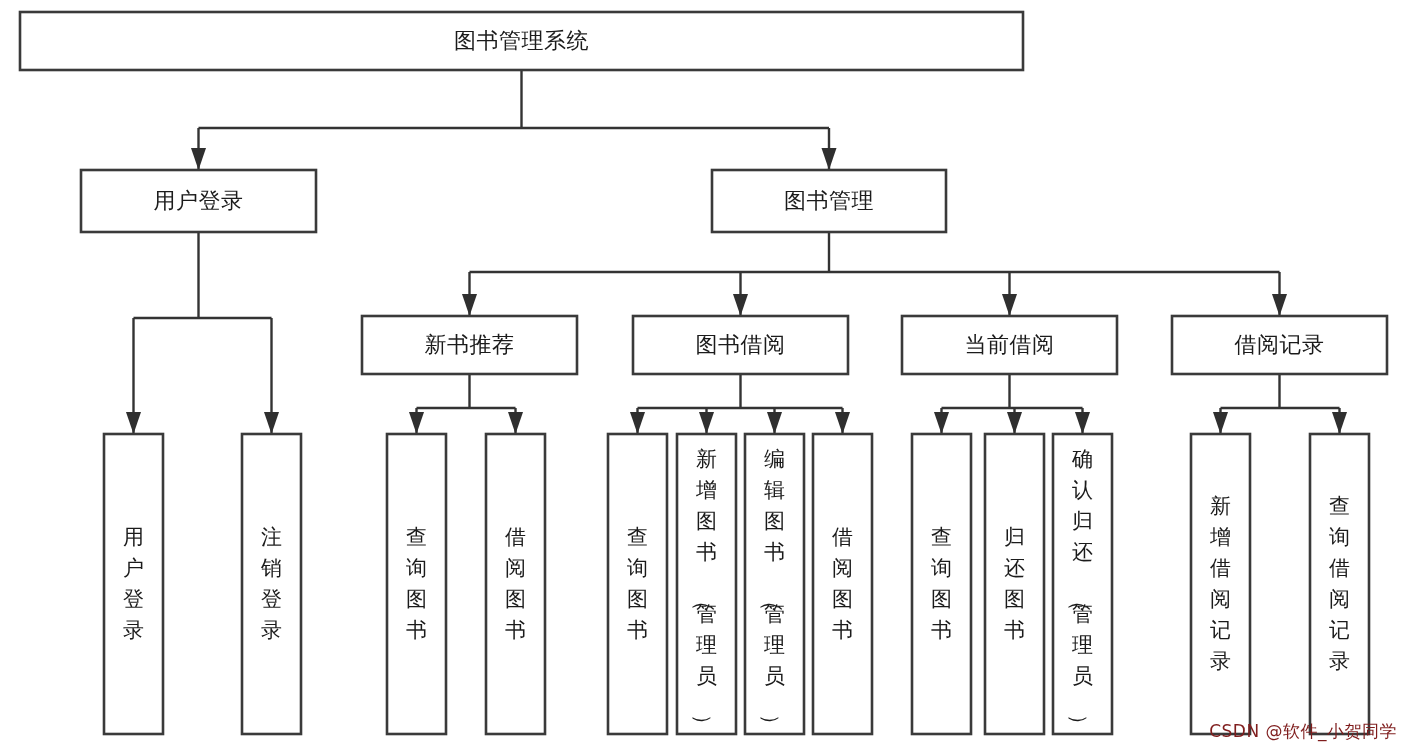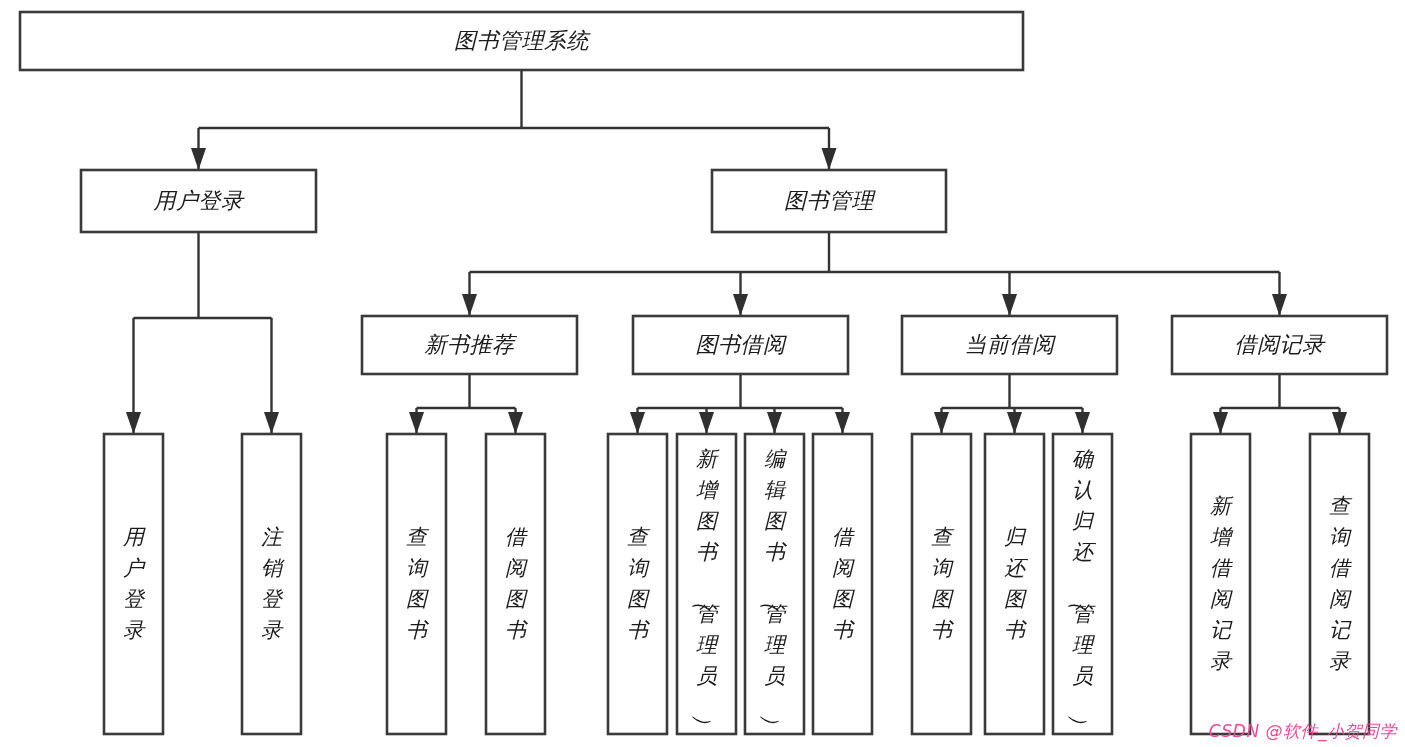--- a/index.html
+++ b/index.html
@@ -12,21 +12,20 @@
     width: 1405px;
     height: 747px;
     font-family: "DejaVu Sans", "Liberation Sans", sans-serif;
     overflow: hidden;
   }
   #diagram-root {
     position: relative;
     width: 1405px;
     height: 747px;
     background: #ffffff;
-    font-style: italic;
   }
   svg.diagram-canvas {
     position: absolute;
     left: 0;
     top: 0;
     width: 1405px;
     height: 747px;
     display: block;
   }
   .node-box {
@@ -56,21 +55,21 @@
   .arrow-head {
     fill: #2f2f2f;
     stroke: none;
   }
   .watermark {
     position: absolute;
     right: 8px;
     bottom: 4px;
     font-family: "DejaVu Sans", "Liberation Sans", sans-serif;
     font-size: 17px;
-    color: #ec4899;
+    color: #7f1d1d;
     white-space: nowrap;
     user-select: none;
     letter-spacing: 0.5px;
   }
 </style>
 </head>
 <body>
 
 <div id="diagram-root">
   <svg class="diagram-canvas" viewBox="0 0 1405 747">

